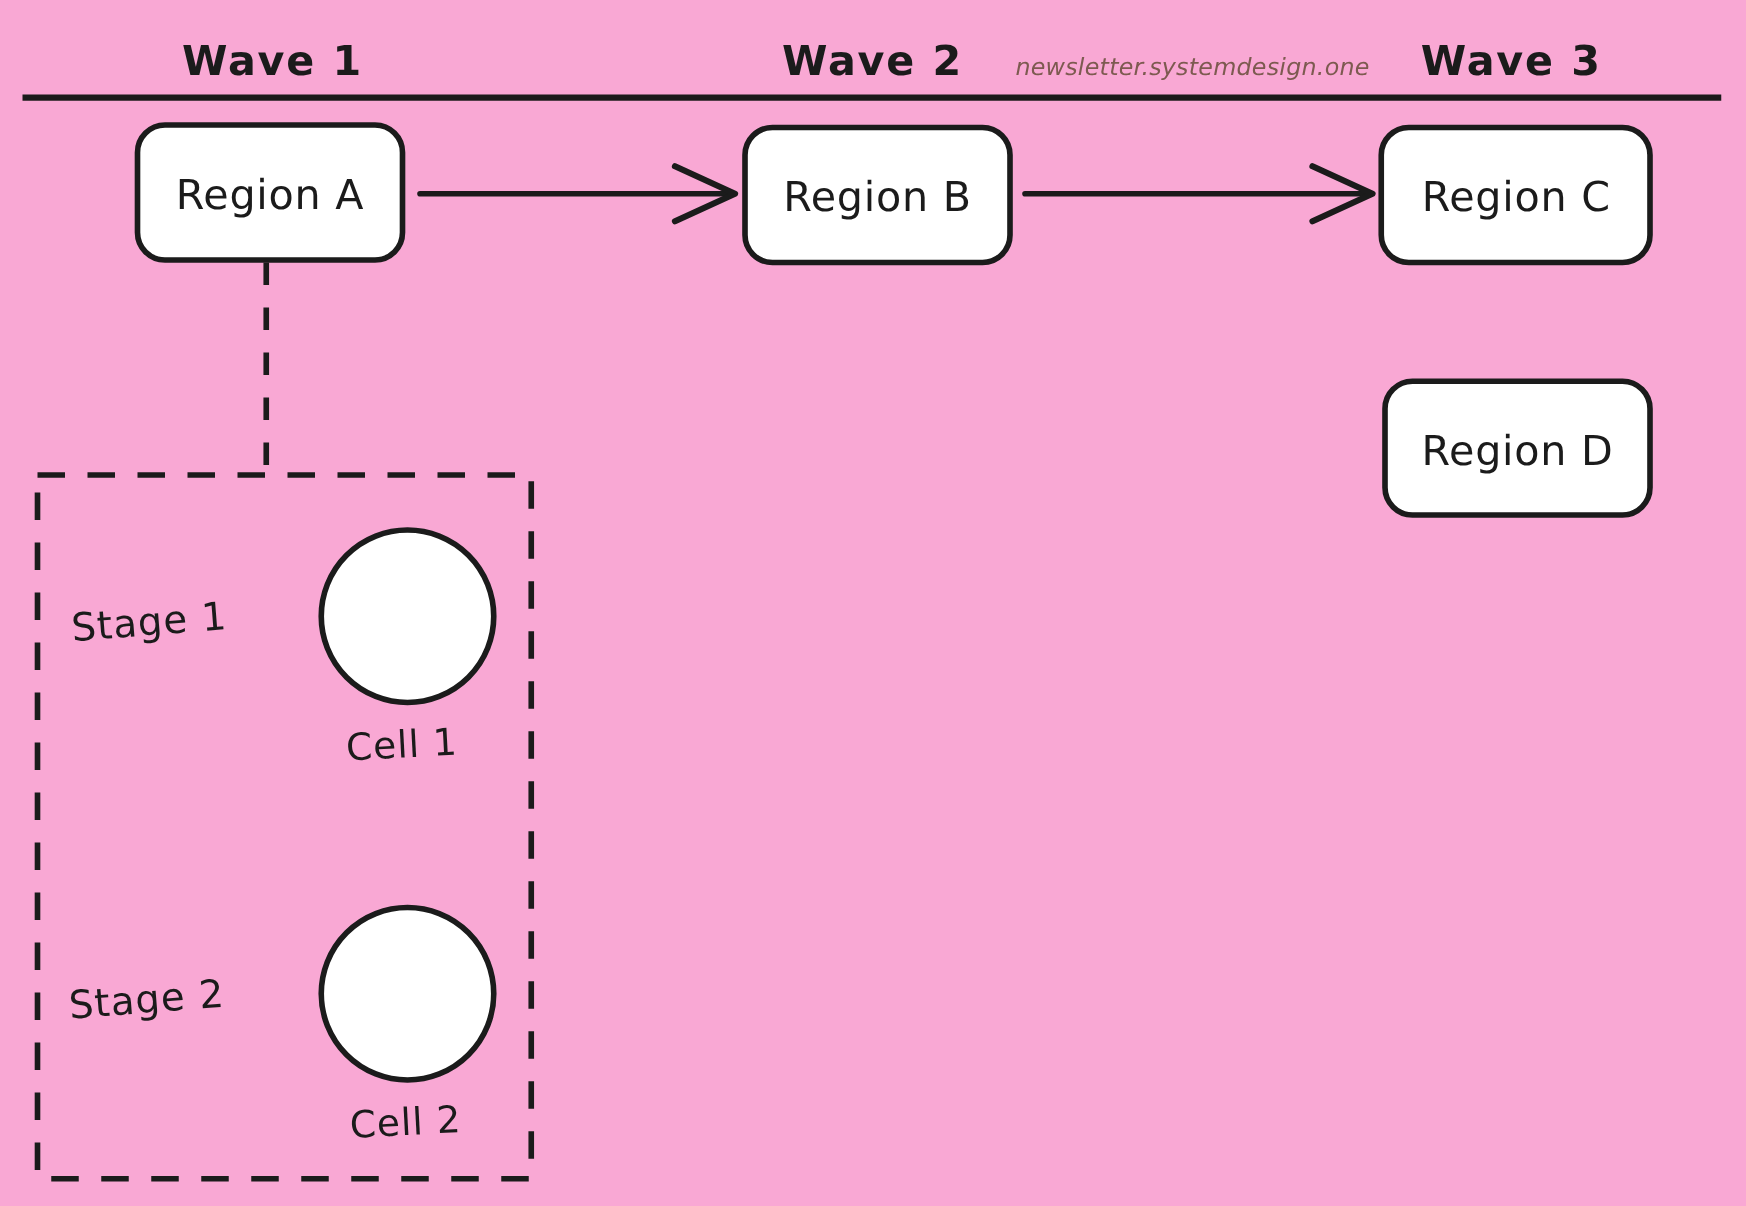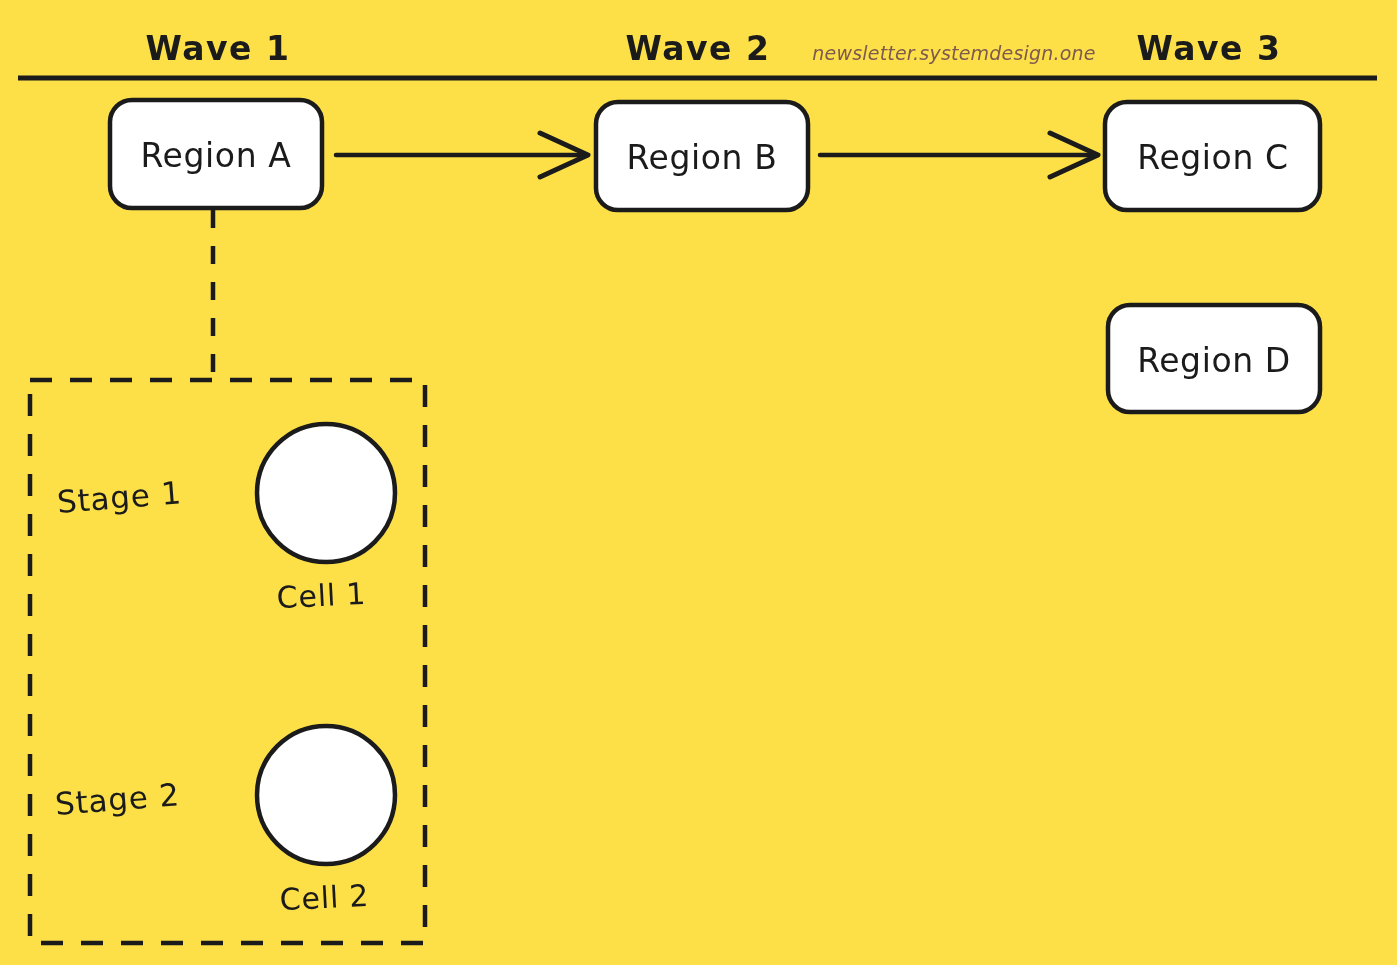--- a/index.html
+++ b/index.html
@@ -8,21 +8,21 @@
     padding: 0;
     background: #ffffff;
   }
   body {
     font-family: "DejaVu Sans", sans-serif;
   }
   #canvas {
     position: relative;
     width: 1397px;
     height: 965px;
-    background: #fde047;
+    background: #f9a8d4;
     overflow: hidden;
   }
   svg.layer {
     position: absolute;
     left: 0;
     top: 0;
     width: 1397px;
     height: 965px;
   }
   .hand {

